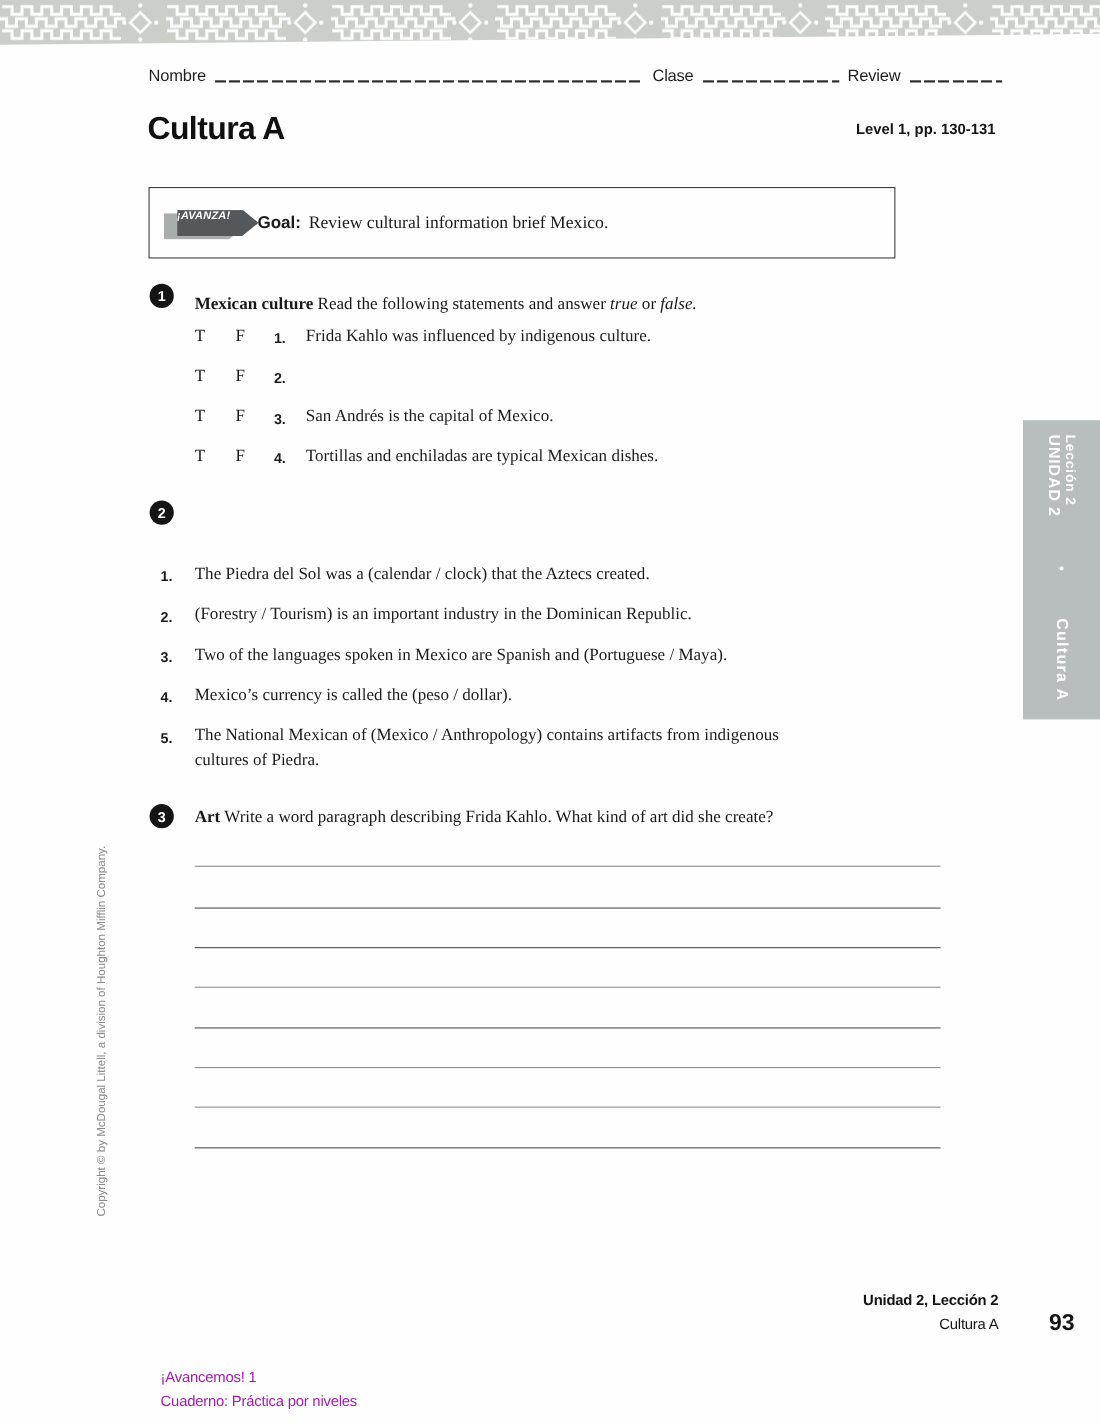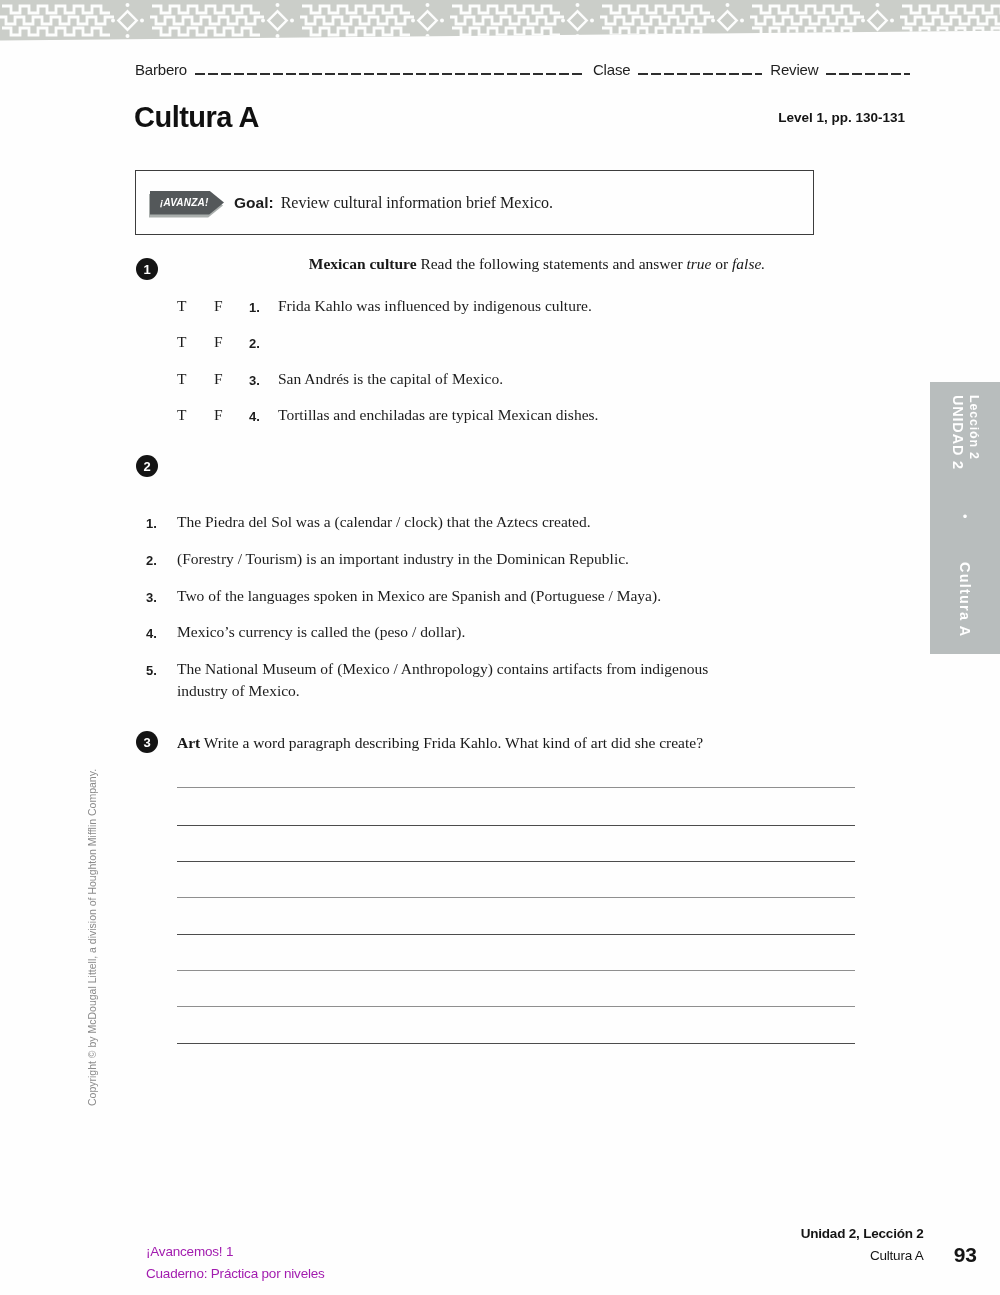--- a/index.html
+++ b/index.html
@@ -24,23 +24,23 @@
   .levelref { position:absolute; right:95px; top:110px; font-family:"Liberation Sans",sans-serif;
               font-weight:bold; font-size:13.5px; color:#141414; }
 
   
   .goalbox { position:absolute; left:135px; top:170px; width:679px; height:65px;
              border:1.5px solid #3d3d3d; box-sizing:border-box;
              display:flex; align-items:center; padding-left:10px; }
   .badge { position:relative; width:74px; height:24px; flex:0 0 auto; margin-right:14px; }
   .badge-shadow { position:absolute; left:3px; top:3px; width:100%; height:100%;
                   background:#a9aeac; clip-path:polygon(0 0,80% 0,100% 50%,80% 100%,0 100%); }
-  .badge-arrow { position:absolute; left:4px; top:0; width:100%; height:100%; background:#54585a;
+  .badge-arrow { position:absolute; left:15px; top:0; width:100%; height:100%; background:#54585a;
                  clip-path:polygon(0 0,80% 0,100% 50%,80% 100%,0 100%);
-                 display:flex; align-items:center; padding-left:10px; box-sizing:border-box; }
+                 display:flex; padding-left:0; box-sizing:border-box; }
   .badge-text { color:#ffffff; font-family:"Liberation Sans",sans-serif; font-weight:bold;
                 font-style:italic; font-size:10px; letter-spacing:0.2px; }
   .goal-label { font-family:"Liberation Sans",sans-serif; font-weight:bold; font-size:15.5px; margin-right:7px; }
   .goal-text { font-size:16px; }
 
   
   .actnum { position:absolute; width:22px; height:22px; border-radius:50%; background:#141414;
             color:#fff; font-family:"Liberation Sans",sans-serif; font-weight:bold; font-size:13px;
             display:flex; align-items:center; justify-content:center; }
 
@@ -78,22 +78,22 @@
                  font-weight:bold; font-size:14.5px; letter-spacing:1.2px; }
 
   
   .copyright { position:absolute; left:86px; top:1106px; transform:rotate(-90deg);
                transform-origin:0 0; white-space:nowrap;
                font-family:"Liberation Sans",sans-serif; font-size:10.5px; color:#8b8b8b; }
 
   
   .footer-left { position:absolute; left:146px; top:1221px; font-family:"Liberation Sans",sans-serif;
                  font-size:13.5px; line-height:22px; color:#a21caf; letter-spacing:-0.2px;margin-top:20px; }
-  .footer-right { position:absolute; right:23px; top:1223px; display:flex; align-items:flex-end;
-                  gap:30px; font-family:"Liberation Sans",sans-serif; color:#141414; }
+  .footer-right { position:absolute; right:23px; top:1171px; display:flex; align-items:flex-end;
+                  gap:46px; font-family:"Liberation Sans",sans-serif; color:#141414; }
   .fr-col { text-align:right; font-size:13.5px; line-height:22px; letter-spacing:-0.2px; }
   .page-num { font-weight:bold; font-size:21px; line-height:1; margin-bottom:2px; }
 </style>
 </head>
 <body>
 
 <div class="page">
 
   <div class="band">
     <svg width="1000" height="41">
@@ -111,21 +111,21 @@
             <circle cx="113" cy="20.5" r="2"></circle>
             <circle cx="142" cy="20.5" r="2"></circle>
           </g>
         </pattern>
       </defs>
       <rect width="1000" height="41" fill="url(#aztec)"></rect>
     </svg>
   </div>
 
   <div class="nameline">
-    <span>Barbero</span>
+    <span>Nombre</span>
     <div class="blank b1"></div>
     <span>Clase</span>
     <div class="blank b2"></div>
     <span>Review</span>
     <div class="blank b3"></div>
   </div>
 
   <div class="title">Cultura A</div>
   <div class="levelref">Level 1, pp. 130-131</div>
 
@@ -134,21 +134,21 @@
       <div class="badge-shadow"></div>
       <div class="badge-arrow">
         <span class="badge-text">¡AVANZA!</span>
       </div>
     </div>
     <span class="goal-label">Goal:</span>
     <span class="goal-text">Review cultural information brief Mexico.</span>
   </div>
 
   <div class="actnum" style="left:136px; top:258px;">1</div>
-  <div class="acthead" style="top:253px;text-align:center;"><span class="bold">Mexican culture</span><span> Read the following statements and answer </span><span class="ital">true</span><span> or </span><span class="ital">false.</span></div>
+  <div class="acthead" style="top:266px;"><span class="bold">Mexican culture</span><span> Read the following statements and answer </span><span class="ital">true</span><span> or </span><span class="ital">false.</span></div>
 
   <div class="tfrow" style="top:297px;">
     <span class="tf-t">T</span>
     <span class="tf-f">F</span>
     <span class="q-num tf-num">1.</span>
     <span>Frida Kahlo was influenced by indigenous culture.</span>
   </div>
   <div class="tfrow" style="top:333px;">
     <span class="tf-t">T</span>
     <span class="tf-f">F</span>
@@ -180,23 +180,23 @@
   <div class="itemrow" style="top:587px;">
     <span class="q-num item-num">3.</span>
     <span class="item-text">Two of the languages spoken in Mexico are Spanish and (Portuguese / Maya).</span>
   </div>
   <div class="itemrow" style="top:623px;">
     <span class="q-num item-num">4.</span>
     <span class="item-text">Mexico’s currency is called the (peso / dollar).</span>
   </div>
   <div class="itemrow" style="top:660px;">
     <span class="q-num item-num">5.</span>
-    <span class="item-text">The National Museum of (Mexico / Anthropology) contains artifacts from indigenous</span>
-  </div>
-  <div class="item-cont" style="top:682px;">industry of Mexico.</div>
+    <span class="item-text">The National Mexican of (Mexico / Anthropology) contains artifacts from indigenous</span>
+  </div>
+  <div class="item-cont" style="top:682px;">cultures of Piedra.</div>
 
   <div class="actnum" style="left:136px; top:731px;">3</div>
   <div class="acthead" style="top:732px;"><span class="bold">Art</span><span> Write a word paragraph describing Frida Kahlo. What kind of art did she create?</span></div>
 
   <div class="wline g" style="top:787px;"></div>
   <div class="wline" style="top:825px;"></div>
   <div class="wline" style="top:861px;"></div>
   <div class="wline g" style="top:897px;"></div>
   <div class="wline" style="top:934px;"></div>
   <div class="wline g" style="top:970px;"></div>

